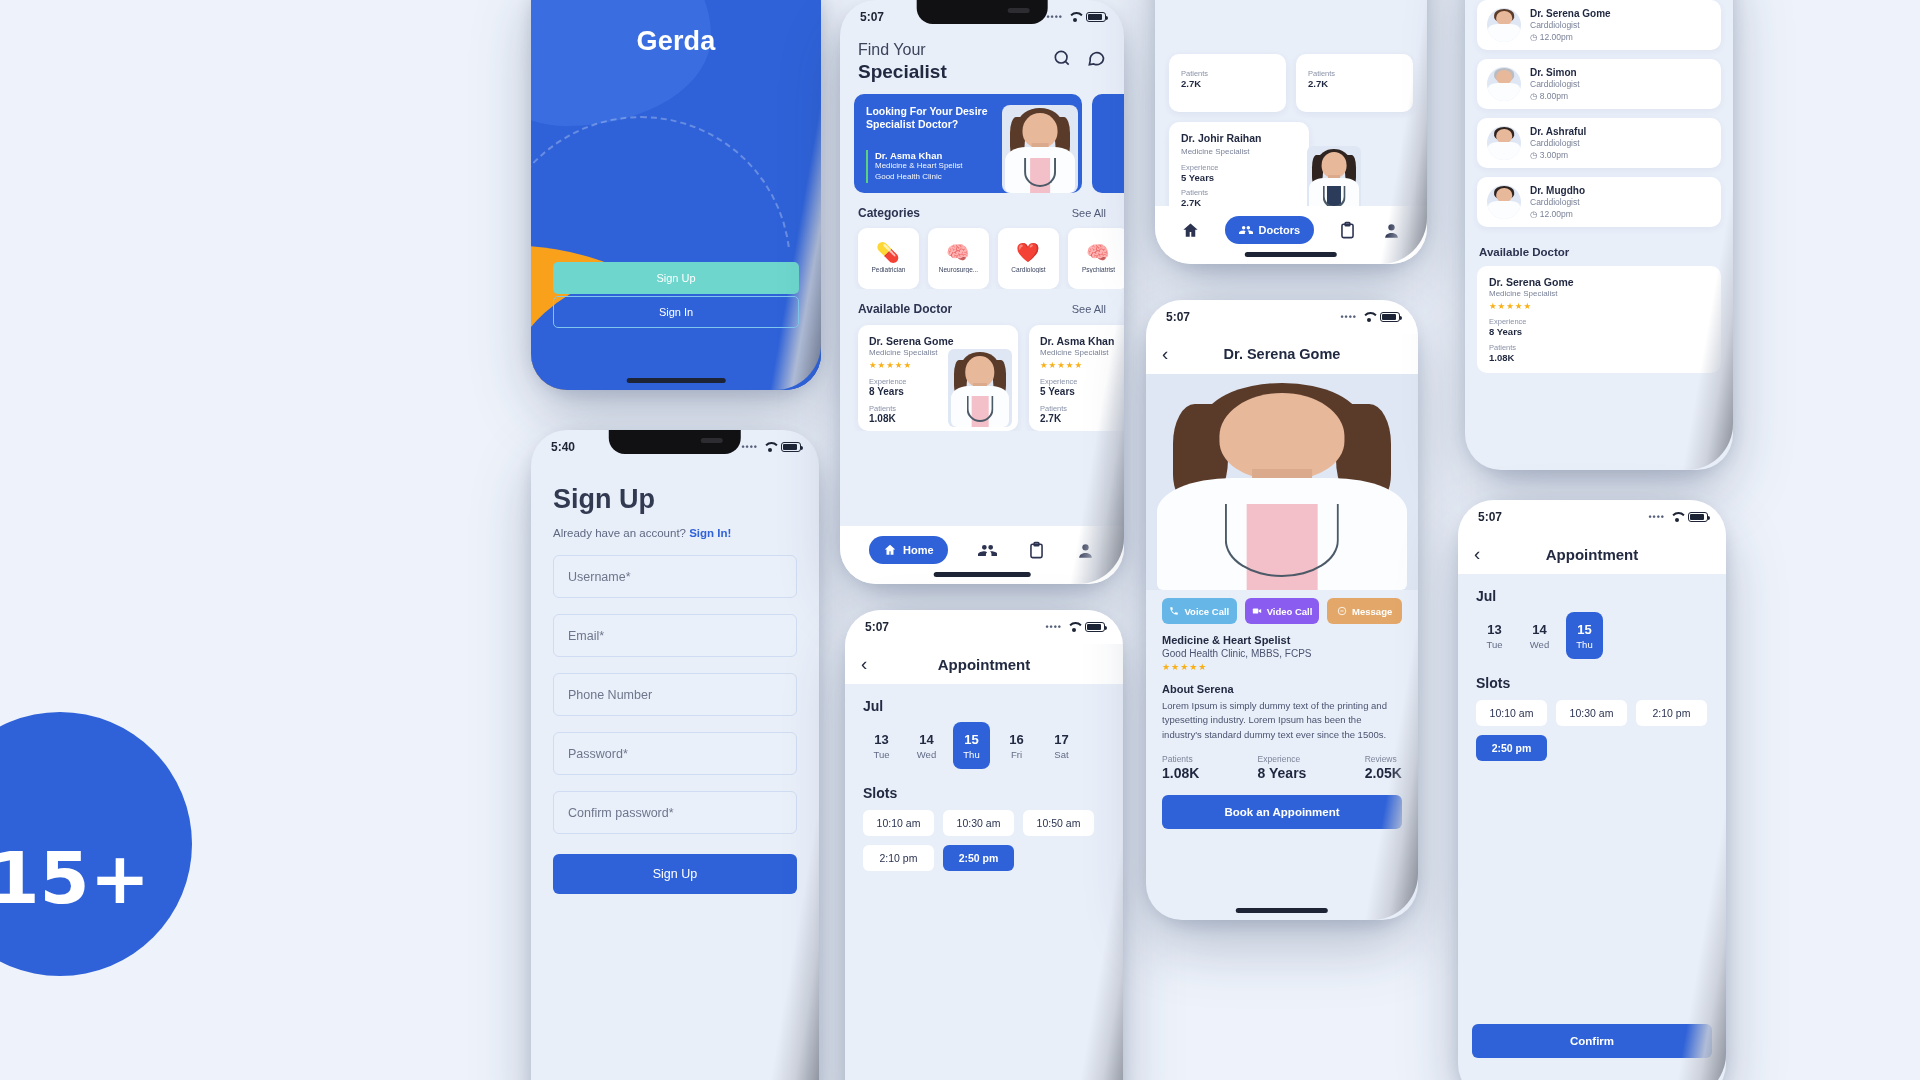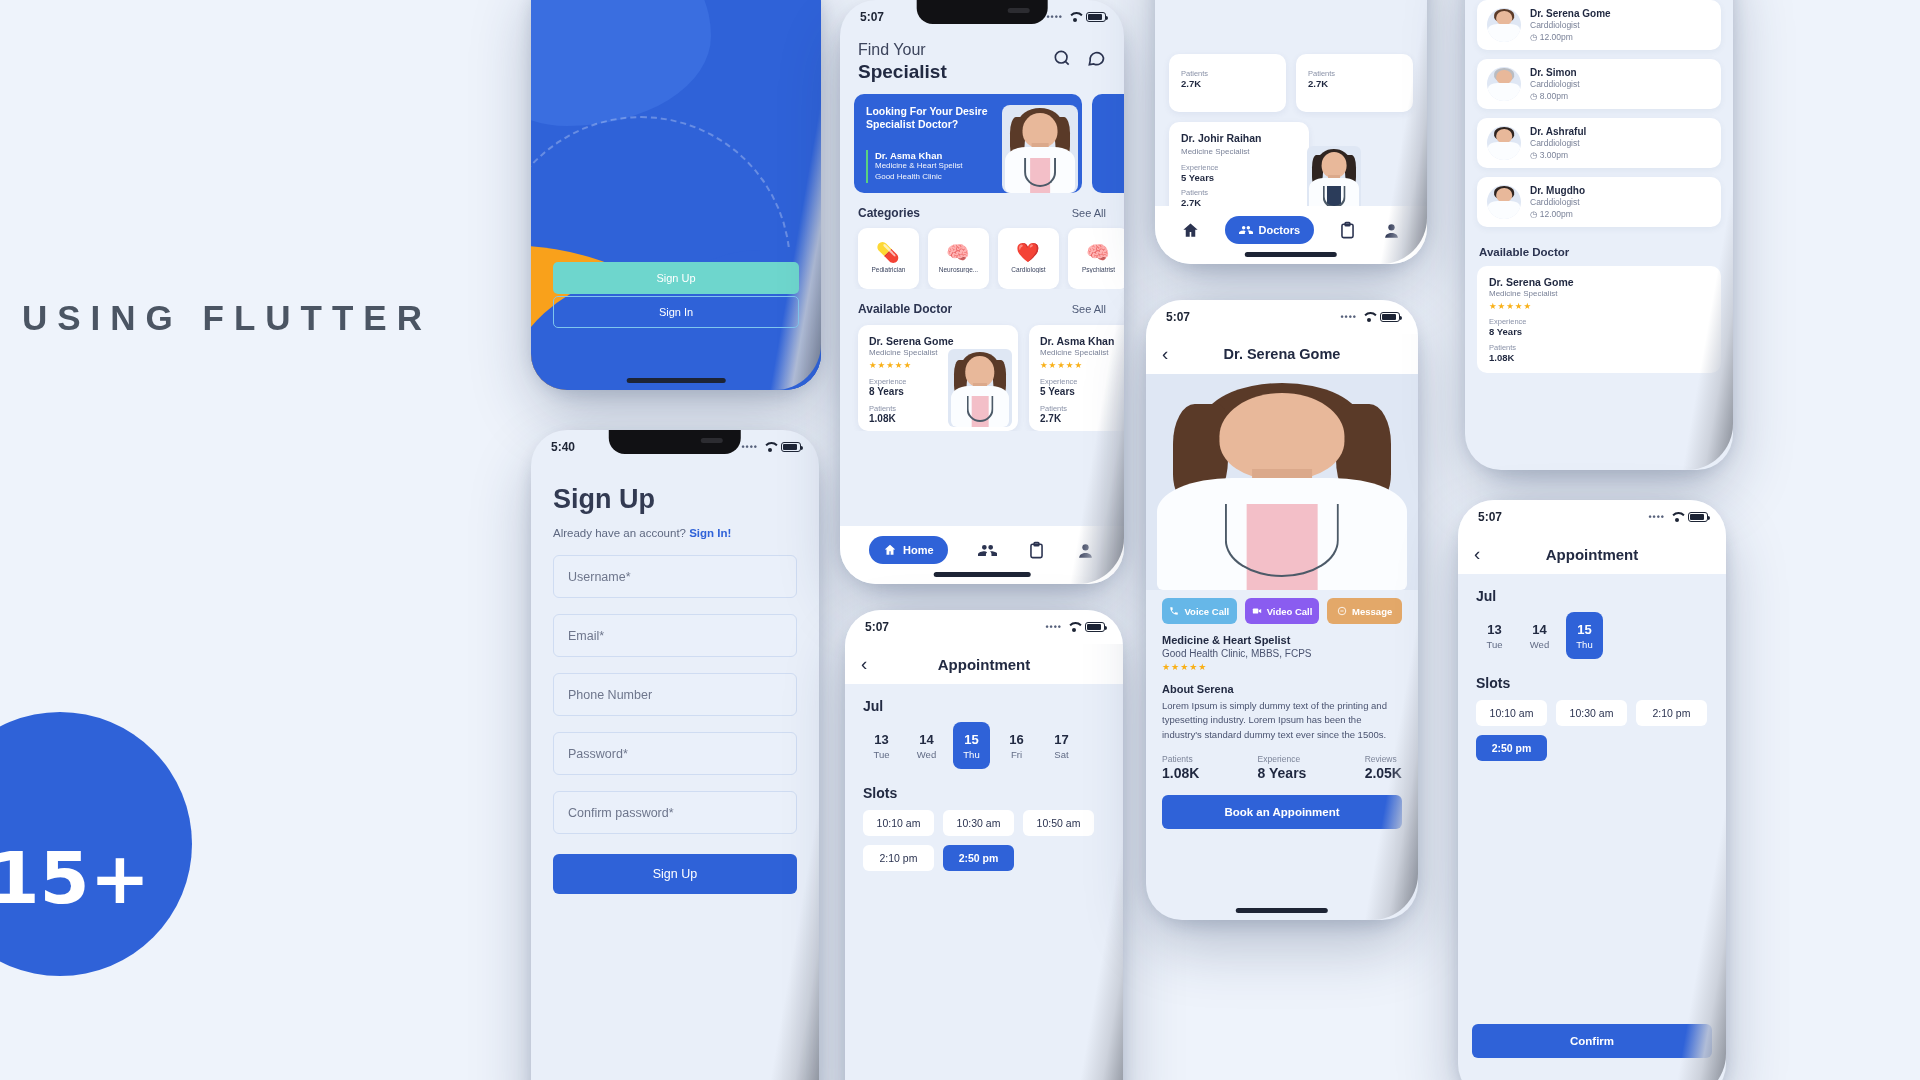--- a/index.html
+++ b/index.html
@@ -275,36 +275,36 @@
   .ph.older .hair,.ph.older .hair2,.ph.older .hair3{background:#b9bcc2;}
 </style>
 </head>
 <body>
 
 <div class="stage">
 
   <div class="promo">
     <div class="promo-title">
     </div>
-    <div class="promo-sub">USING FLUTTER</div>
   </div>
   <div class="badge15">
     <span>15+</span>
   </div>
 
   <div class="phone" id="phone-splash">
     <div class="screen">
       <div class="splash-art">
         <div class="blobA"></div>
           <div class="ring"></div>
         <div class="orange"></div>
           <div class="blueover"></div>
           <div class="blueover2"></div>
       </div>
       <div class="notch"></div>
+      <div class="gerda">Gerda</div>
       <div class="splash-btns">
         <div class="btn-signup-sp">Sign Up</div>
         <div class="btn-signin-sp">Sign In</div>
       </div>
       <div class="homebar"></div>
     </div>
   </div>
 
   <div class="phone" id="phone-signup">
     <div class="screen">

